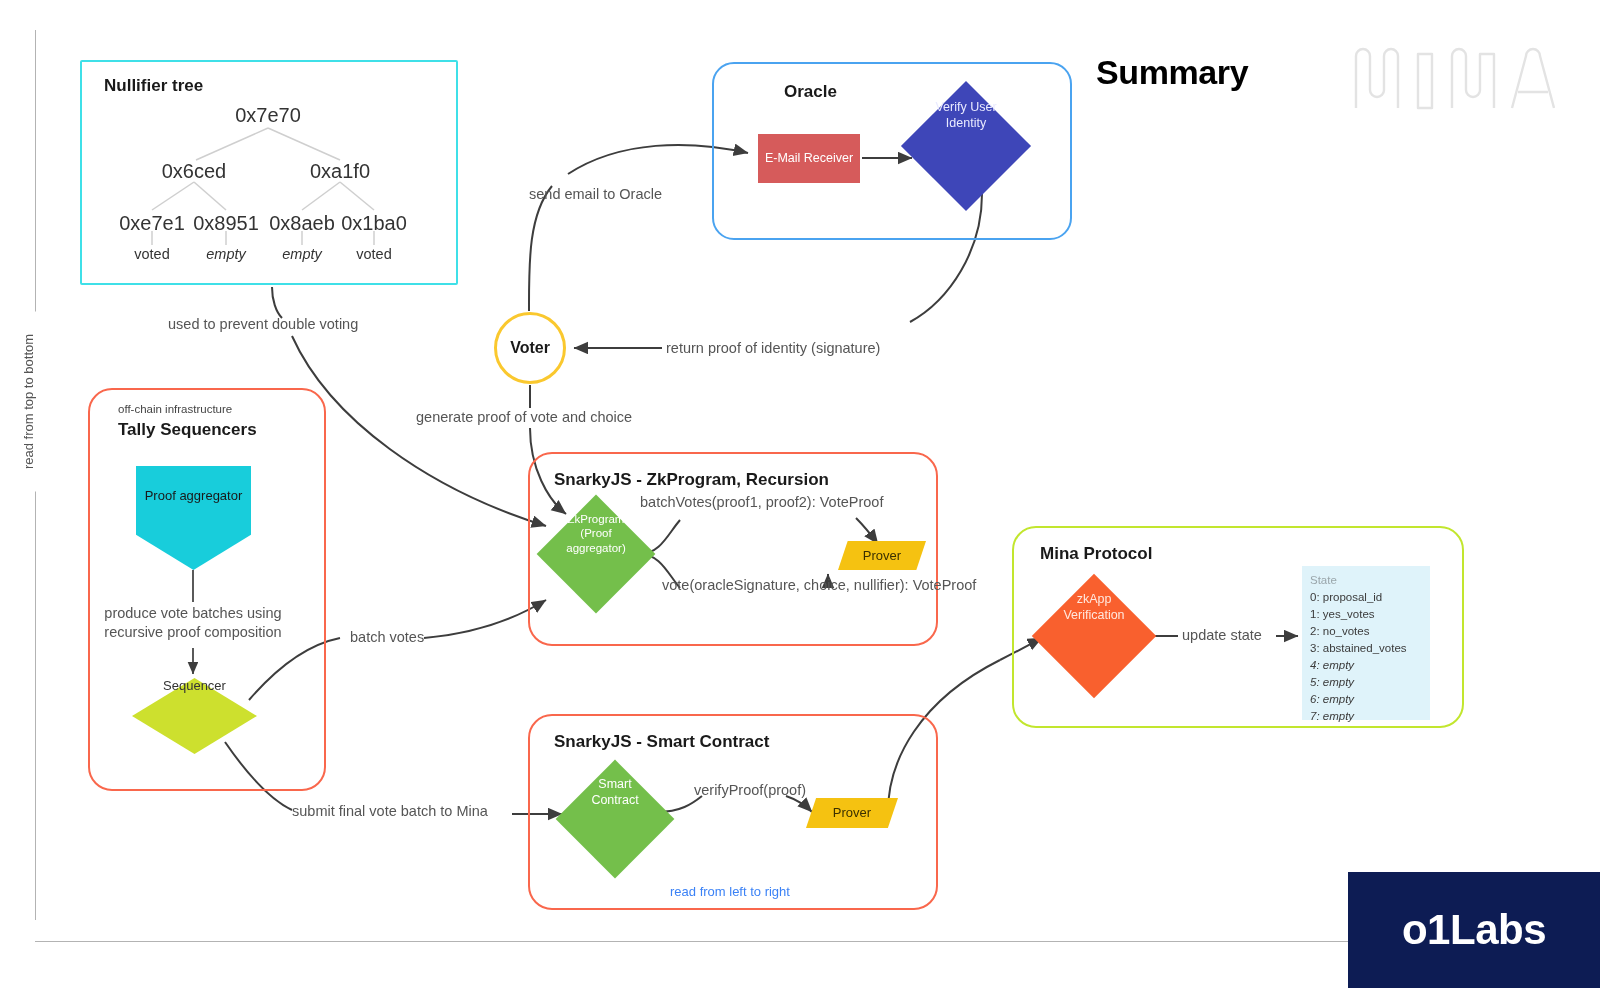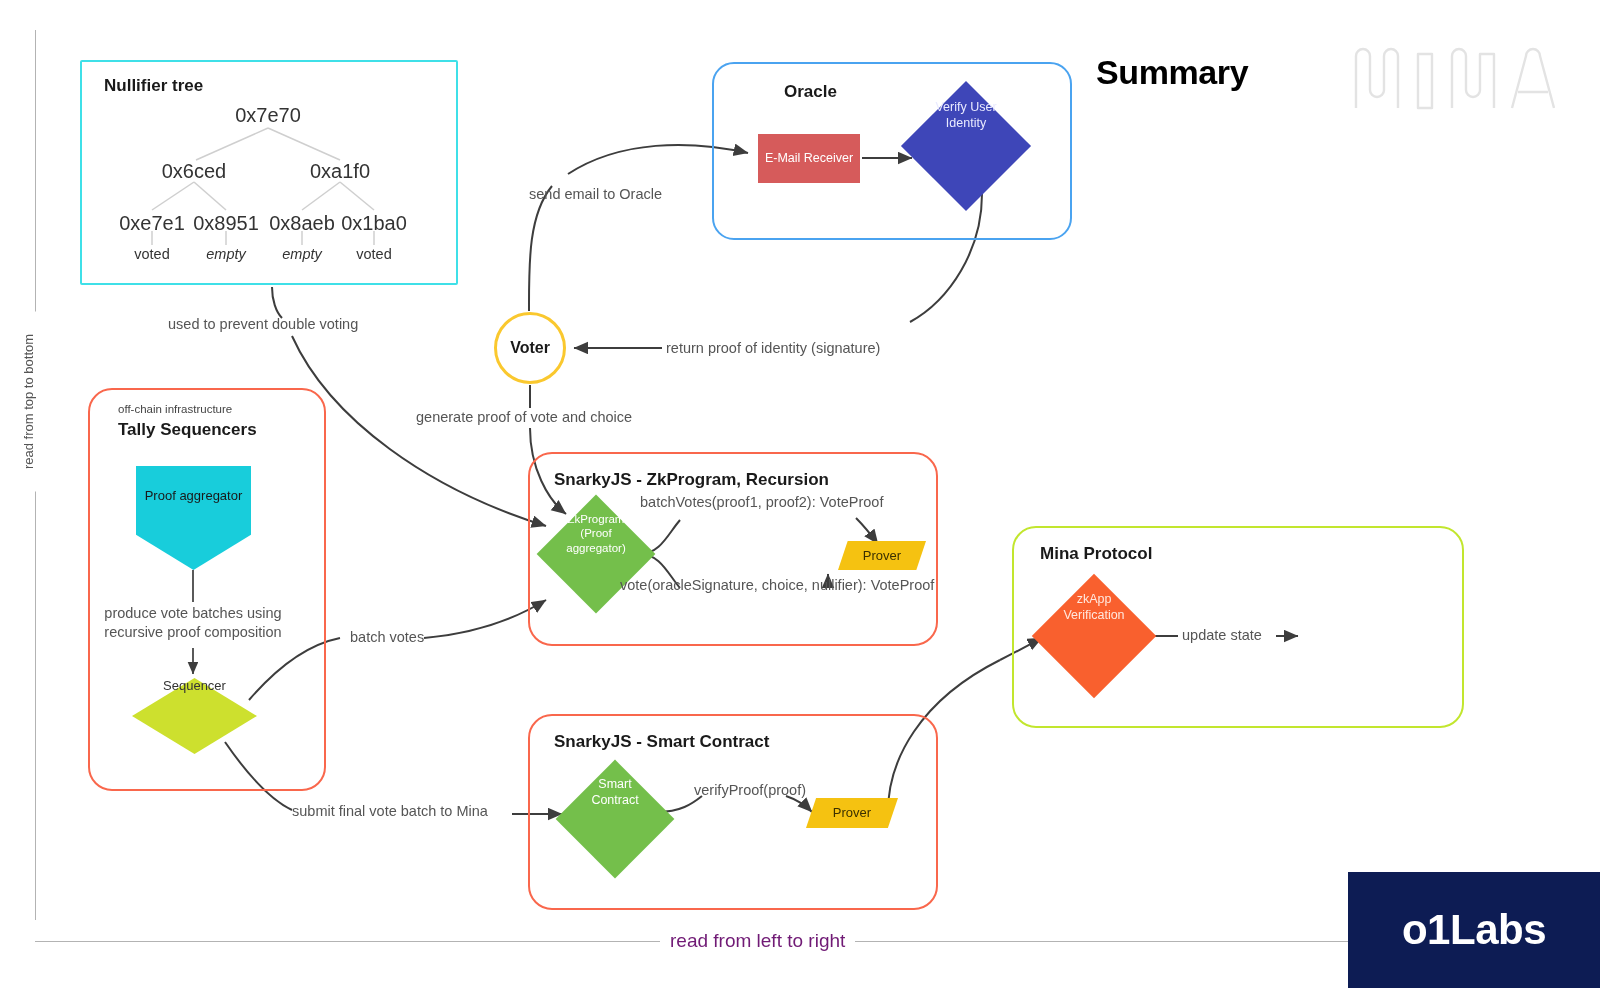--- a/index.html
+++ b/index.html
@@ -14,21 +14,21 @@
 
   
   .rail-v{position:absolute;left:35px;top:30px;width:1px;height:890px;background:#b3b3b3;}
   .rail-v-label{
     position:absolute;left:-62px;top:390px;width:180px;text-align:center;
     transform:rotate(-90deg);transform-origin:center center;
     font-size:13px;color:#555;background:#fff;padding:4px 0;
   }
   .rail-h{position:absolute;left:35px;top:941px;width:1510px;height:1px;background:#b3b3b3;}
   .rail-h-label{
-    position:absolute;left:660px;top:930px;font-size:19px;color:#701a75;
+    position:absolute;left:660px;top:884px;font-size:13px;color:#3b82f6;
     background:#fff;padding:0 10px;
   }
 
   
   .page-title{
     position:absolute;left:1096px;top:53px;font-size:34px;font-weight:bold;color:#000;
     letter-spacing:-0.4px;
   }
   .mina-logo{position:absolute;left:1350px;top:42px;width:205px;height:72px;}
   .o1labs{
@@ -323,27 +323,38 @@
 
   <div class="group" id="grp-mina">
     <div class="g-title">Mina Protocol</div>
   </div>
   <div class="nd diamond" id="dia-zkapp">
     <div class="dsq"></div>
     <div class="dtxt">zkApp
 Verification</div>
   </div>
 
+  <div id="state-panel">
+    <div class="st-head">State</div>
+    <div class="st-row">0: proposal_id</div>
+    <div class="st-row">1: yes_votes</div>
+    <div class="st-row">2: no_votes</div>
+    <div class="st-row">3: abstained_votes</div>
+    <div class="st-row italic">4: empty</div>
+    <div class="st-row italic">5: empty</div>
+    <div class="st-row italic">6: empty</div>
+    <div class="st-row italic">7: empty</div>
+  </div>
 
   <div class="elabel" style="left:529px;top:186px;">send email to Oracle</div>
   <div class="elabel" style="left:666px;top:340px;">return proof of identity (signature)</div>
   <div class="elabel" style="left:168px;top:316px;">used to prevent double voting</div>
   <div class="elabel" style="left:416px;top:409px;">generate proof of vote and choice</div>
   <div class="elabel two-line" style="left:193px;top:604px;transform:translateX(-50%);">produce vote batches using
 recursive proof composition</div>
   <div class="elabel" style="left:350px;top:629px;">batch votes</div>
   <div class="elabel" style="left:292px;top:803px;">submit final vote batch to Mina</div>
   <div class="elabel" style="left:640px;top:494px;">batchVotes(proof1, proof2): VoteProof</div>
-  <div class="elabel" style="left:620px;top:577px;">vote(oracleSignature, choice, nullifier): VoteProof</div>
+  <div class="elabel" style="left:662px;top:577px;">vote(oracleSignature, choice, nullifier): VoteProof</div>
   <div class="elabel" style="left:694px;top:782px;">verifyProof(proof)</div>
   <div class="elabel" style="left:1182px;top:627px;">update state</div>
 
 </div>
 
 </body></html>

